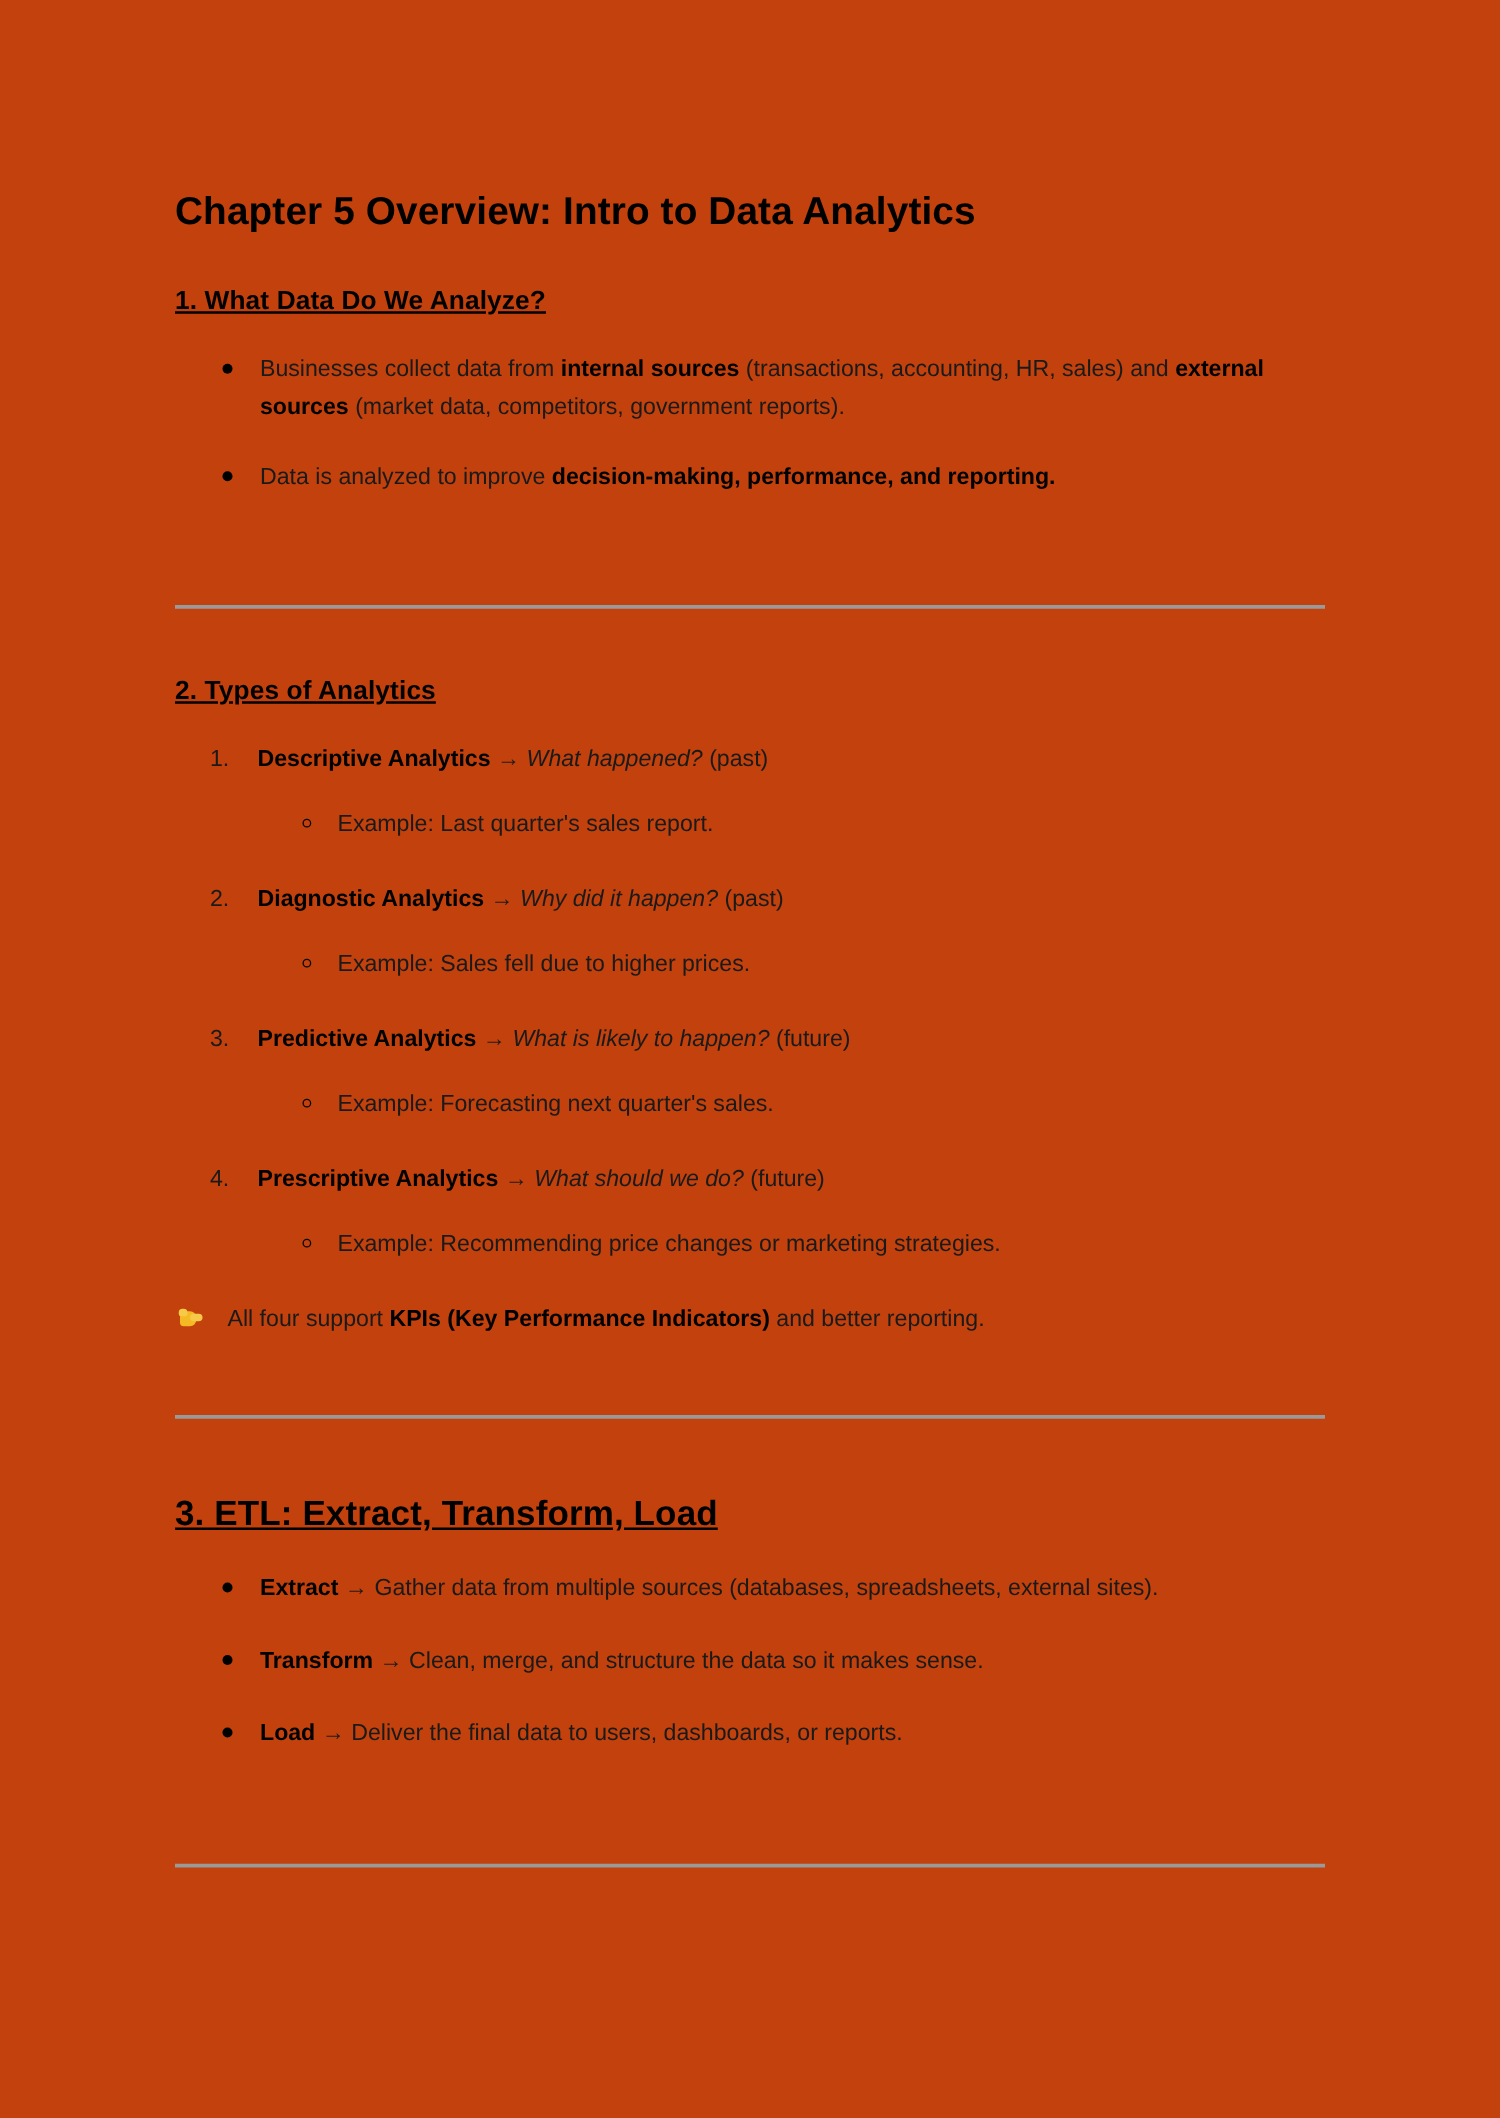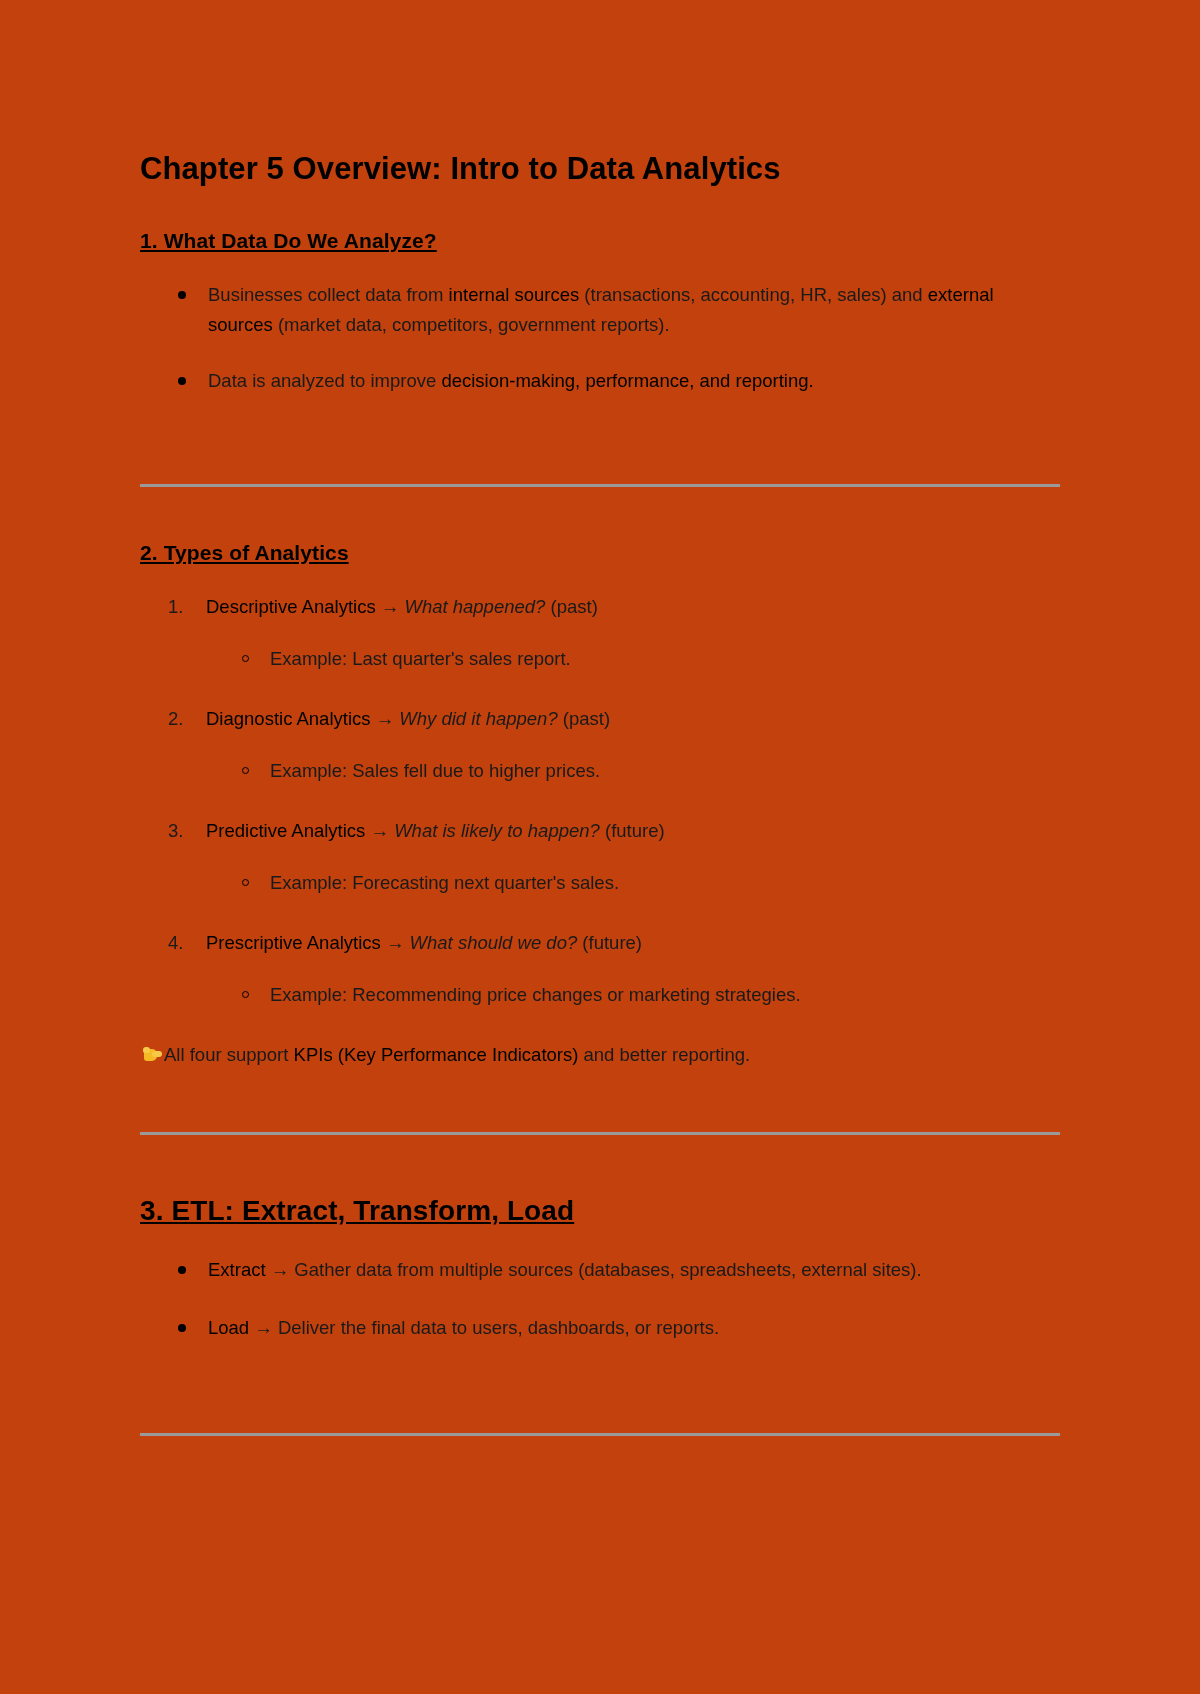--- a/index.html
+++ b/index.html
@@ -102,31 +102,31 @@
     position: absolute;
     left: 36px;
     top: 11px;
     width: 7px;
     height: 7px;
     border-radius: 50%;
     border: 1.5px solid #000;
     background: transparent;
     box-sizing: border-box;
   }
-  b, strong { font-weight: normal; color: #000; }
+  b, strong { font-weight: bold; color: #000; }
   i, em { }
   .arrow { font-style: normal; }
   .callout {
     font-size: 18.5px;
     line-height: 1.6;
     color: #1a1a1a;
     margin: 18px 0 0 0;
     display: flex;
     align-items: flex-start;
-    gap: 2px;
+    gap: 20px;
   }
   .point-icon {
     display: inline-block;
     width: 22px;
     height: 22px;
     position: relative;
     flex: 0 0 auto;
     margin-top: 4px;
   }
   .point-icon .palm {
@@ -227,20 +227,23 @@
   <hr class="divider">
   <div class="spacer-after-rule-lg"></div>
 
   <h2 class="section-heading large">3. ETL: Extract, Transform, Load</h2>
 
   <ul class="bullets etl-list">
     <li class="bullet-item">
       <b>Extract</b> <span class="arrow">→</span><span> Gather data from multiple sources (databases, spreadsheets, external sites).</span>
     </li>
     <li class="bullet-item">
+      <b>Transform</b> <span class="arrow">→</span><span> Clean, merge, and structure the data so it makes sense.</span>
+    </li>
+    <li class="bullet-item">
       <b>Load</b> <span class="arrow">→</span><span> Deliver the final data to users, dashboards, or reports.</span>
     </li>
   </ul>
 
   <div class="spacer-before-rule"></div>
   <hr class="divider">
 
 </div>
 
 </body></html>

